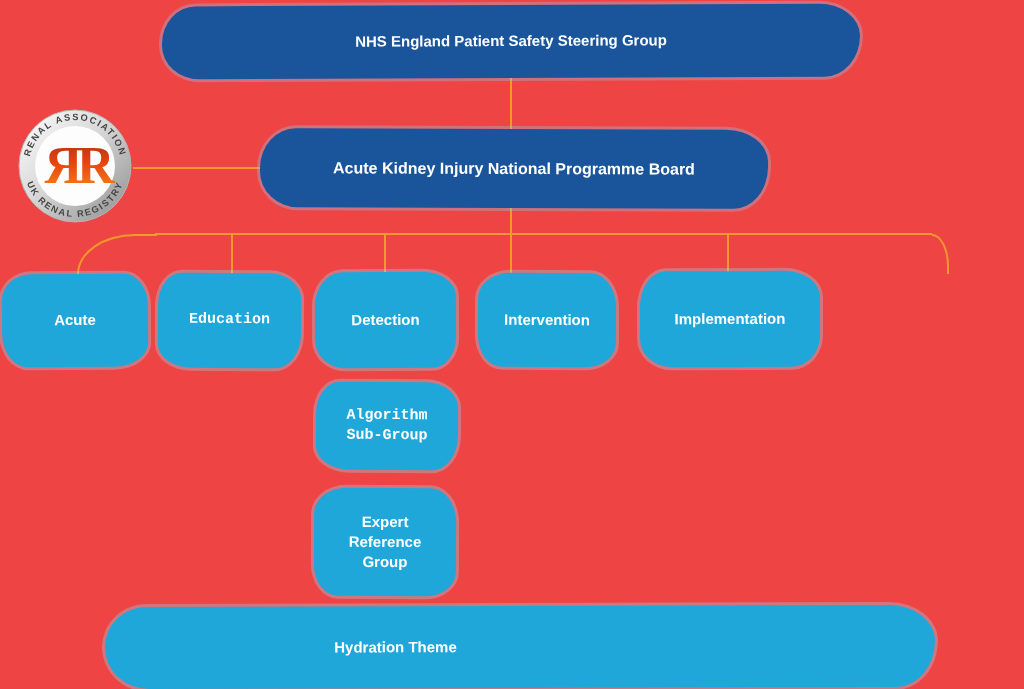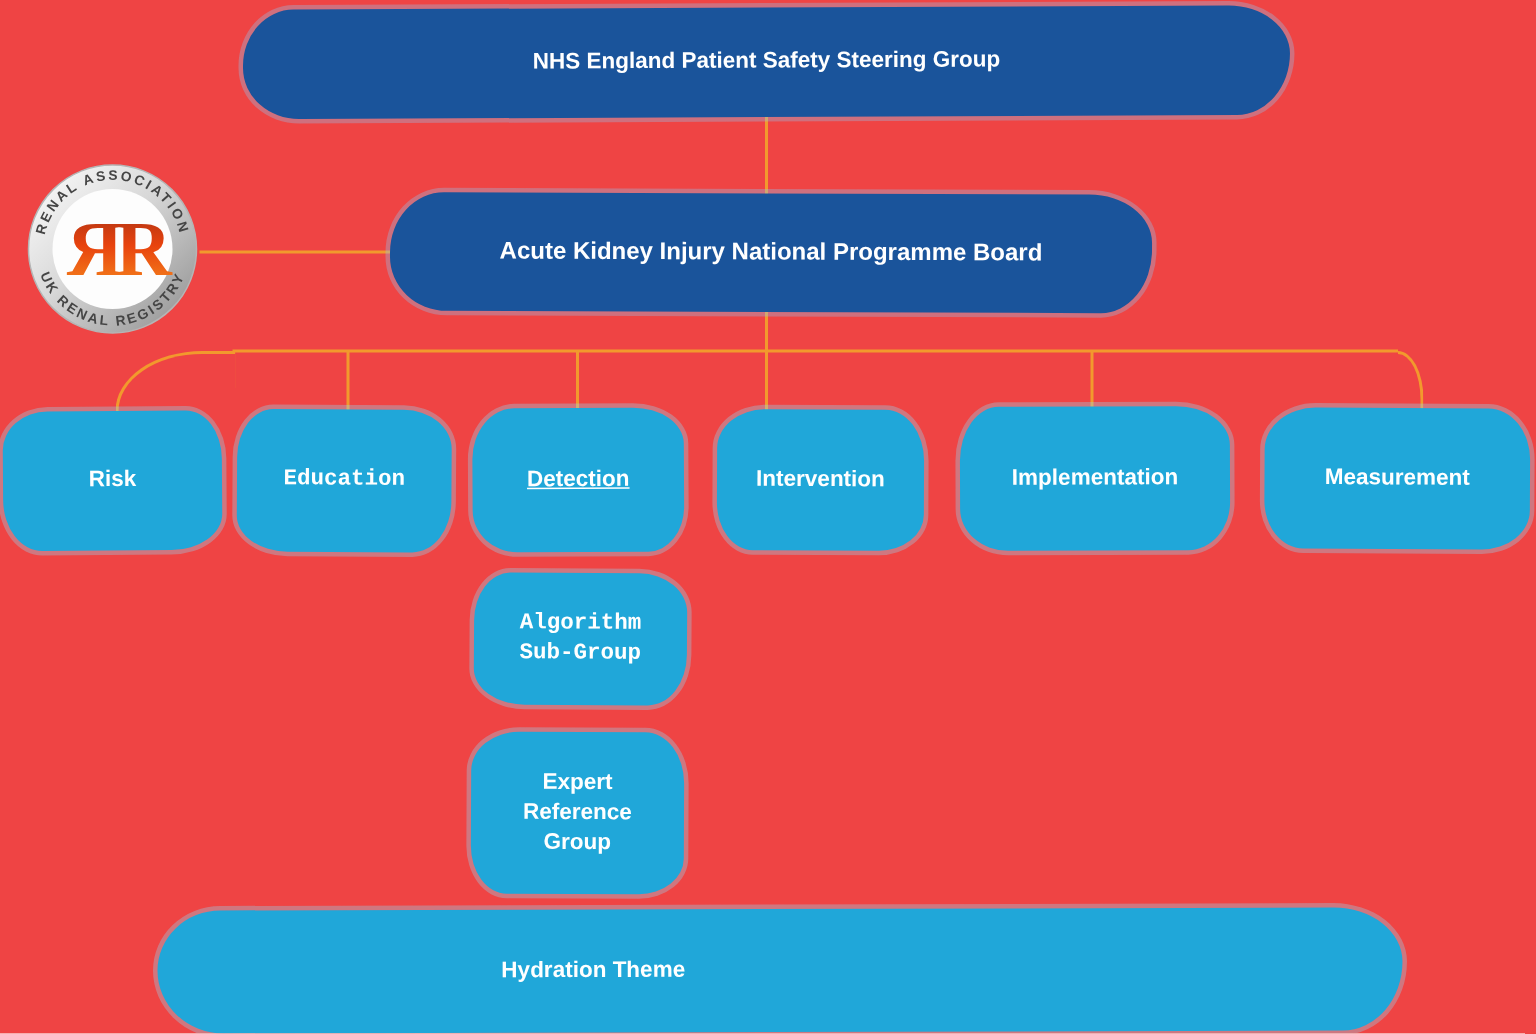--- a/index.html
+++ b/index.html
@@ -38,21 +38,21 @@
   }
   .light {
     background: var(--light-blue);
     box-shadow: 0 0 0 3px rgba(150, 214, 240, 0.35);
   }
   
   .r-top     { border-radius: 38px 46px 40px 42px / 42px 36px 46px 38px; transform: rotate(-0.25deg); }
   .r-board   { border-radius: 36px 42px 34px 38px / 40px 32px 42px 36px; transform: rotate(0.2deg); }
   .r-a { border-radius: 30px 24px 34px 26px / 26px 32px 24px 34px; transform: rotate(-0.4deg); }
   .r-b { border-radius: 24px 32px 26px 34px / 32px 26px 34px 24px; transform: rotate(0.35deg); font-family: Liberation Mono, monospace; }
-  .r-c { border-radius: 28px 34px 24px 30px / 34px 24px 30px 28px; transform: rotate(-0.3deg); text-decoration: underline; }
+  .r-c { border-radius: 28px 34px 24px 30px / 34px 24px 30px 28px; transform: rotate(-0.3deg); }
   .r-d { border-radius: 32px 26px 30px 24px / 26px 34px 24px 32px; transform: rotate(0.25deg); }
   .r-e { border-radius: 26px 36px 28px 32px / 36px 26px 32px 28px; transform: rotate(-0.2deg); }
   .r-f { border-radius: 34px 28px 32px 26px / 28px 34px 26px 32px; transform: rotate(0.3deg); }
   .r-hyd { border-radius: 42px 46px 40px 44px / 40px 36px 46px 42px; transform: rotate(-0.15deg); }
   .fs15 { font-size: 15px; }
   .fs16 { font-size: 16px; }
   
   .offset-label {
     position: absolute;
     left: 0;
@@ -150,36 +150,33 @@
     <text class="arc-text">
       <textPath href="#arcTop" startOffset="50%" text-anchor="middle">RENAL ASSOCIATION</textPath>
     </text>
     <text class="arc-text">
       <textPath href="#arcBottom" startOffset="50%" text-anchor="middle">UK RENAL REGISTRY</textPath>
     </text>
     <text x="60" y="75" class="monogram" fill="url(#orangeG)" text-anchor="middle">ЯR</text>
   </svg>
 
   <div class="node light r-a fs15" style="left:2px; top:274px; width:146px; height:93px">
-    <span>Risk</span>
+    <span>Acute</span>
   </div>
   <div class="node light r-b fs15" style="left:158px; top:273px; width:143px; height:95px">
     <span>Education</span>
   </div>
   <div class="node light r-c fs15" style="left:315px; top:272px; width:141px; height:96px">
     <span>Detection</span>
   </div>
   <div class="node light r-e fs15" style="left:640px; top:271px; width:180px; height:96px">
     <span>Implementation</span>
   </div>
   <div class="node light r-d fs15" style="left:478px; top:273px; width:138px; height:94px">
     <span>Intervention</span>
-  </div>
-  <div class="node light r-f fs15" style="left:843px; top:272px; width:177px; height:94px">
-    <span>Measurement</span>
   </div>
 
   <div class="node light r-b fs15" style="left:316px; top:382px; width:142px; height:88px; padding:0 26px">
     <span>Algorithm Sub-Group</span>
   </div>
   <div class="node light r-d fs15" style="left:314px; top:488px; width:142px; height:108px; padding:0 14px">
     <span>Expert Reference Group</span>
   </div>
 
   <div class="node light r-hyd fs15" style="left:105px; top:606px; width:830px; height:82px">

